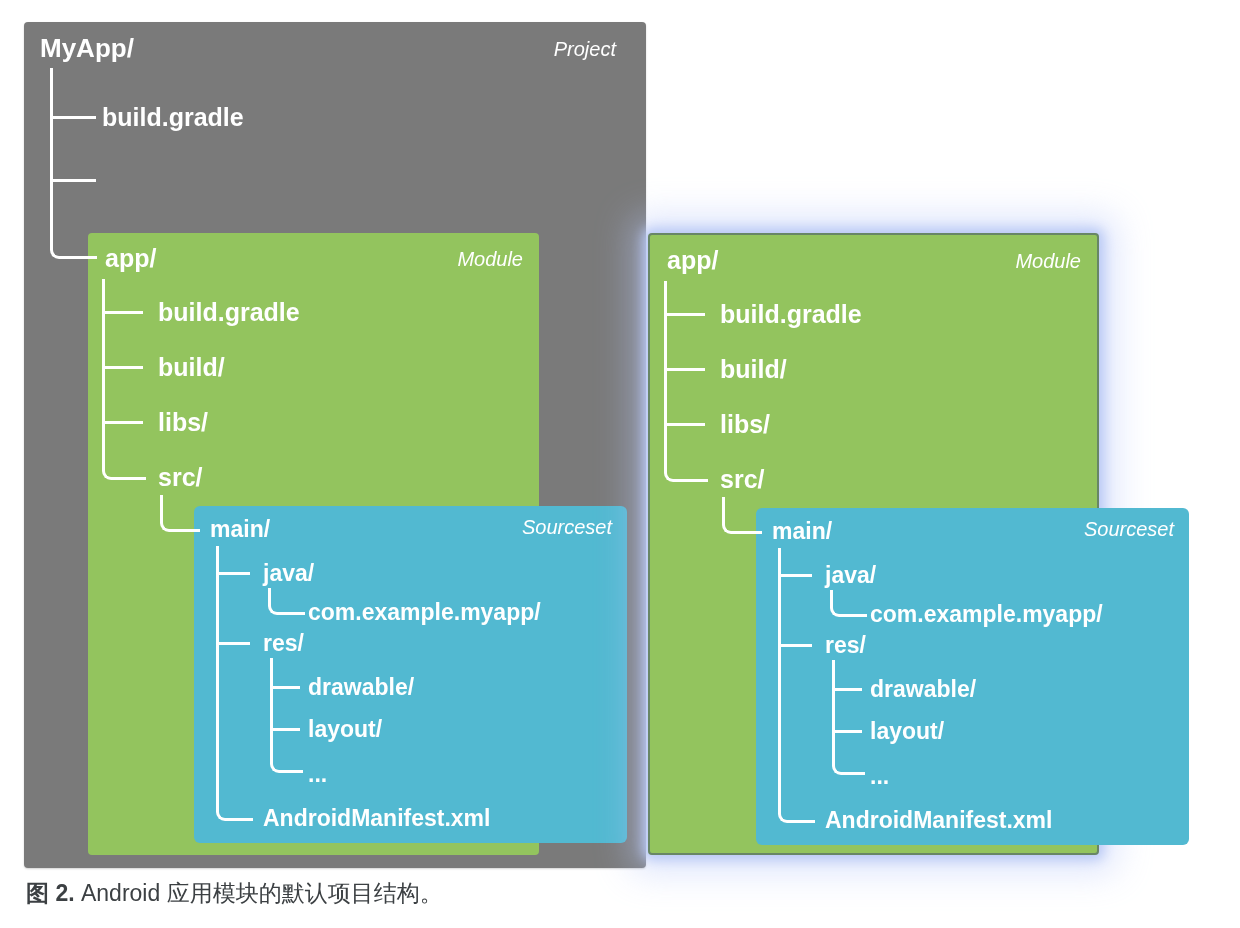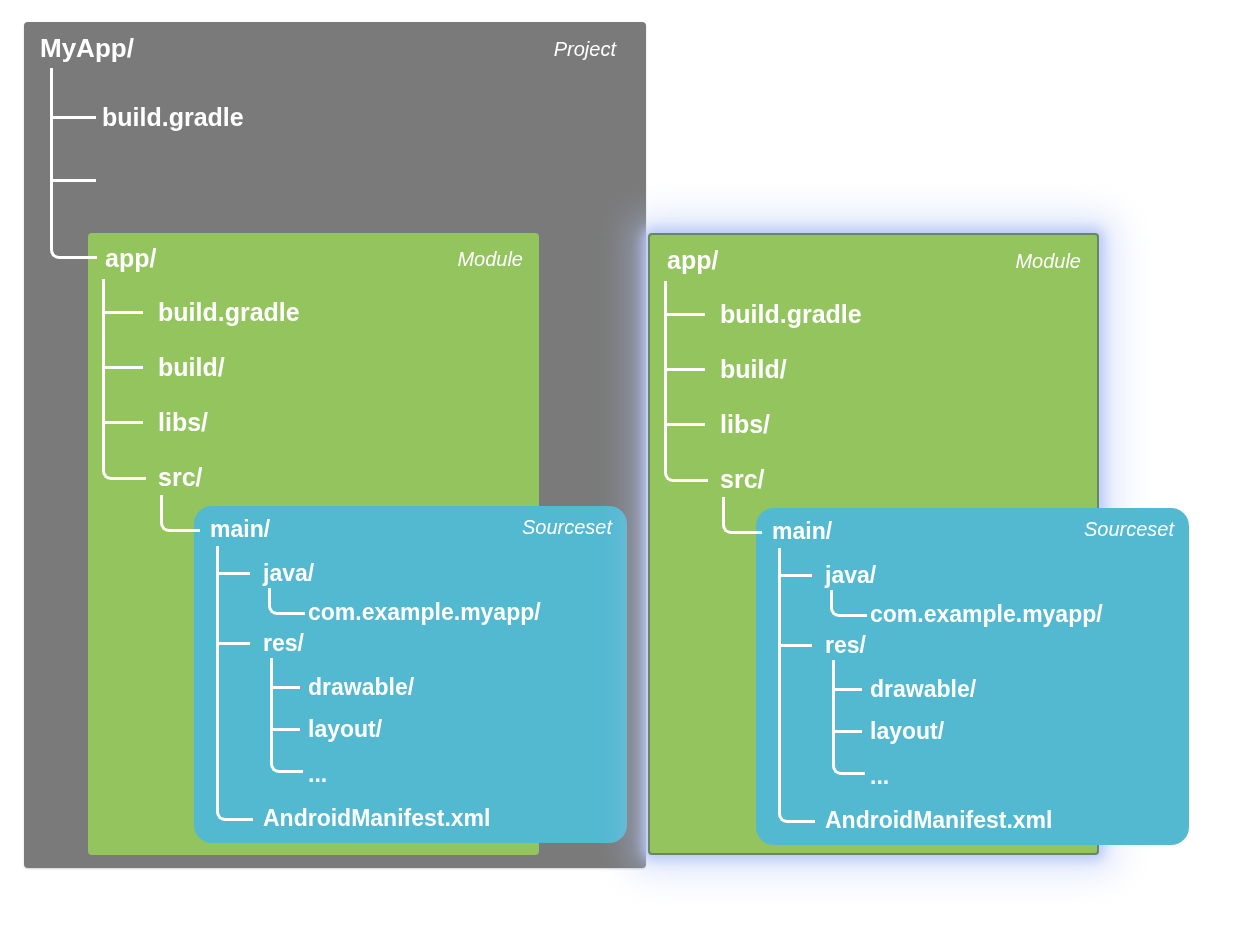--- a/index.html
+++ b/index.html
@@ -21,21 +21,21 @@
     z-index:1;
   }
   .module.left{left:88px;}
   .module.highlight{
     left:648px;
     border:2px solid var(--highlight_border);
     box-shadow:0 0 12px 5px var(--highlight_glow), 0 0 34px 18px rgba(185,200,248,0.45);
   }
   .sourceset{
     left:106px;top:273px;width:433px;height:337px;
-    background:var(--sourceset_bg);border-radius:18px;
+    background:var(--sourceset_bg);border-radius:6px;
     z-index:1;
   }
   .t{position:absolute;color:var(--text);white-space:nowrap;}
   .title-lg{font-size:26px;font-weight:700;line-height:36px;text-align:right;}
   .entry-lg{font-size:25px;font-weight:700;line-height:32px;}
   .entry-md{font-size:25px;font-weight:700;line-height:32px;}
   .entry-sm{font-size:23px;font-weight:700;line-height:32px;}
   .type-label{font-size:20px;font-style:italic;font-weight:400;line-height:26px;}
   
   .tl{position:absolute;z-index:2;}
@@ -150,13 +150,14 @@
       <div class="tl tick" style="left:76px;top:221.5px;width:30px;"></div>
       <span class="t entry-sm" style="left:114px;top:207px;">layout/</span>
       <div class="tl elbow" style="left:76px;top:250px;width:30px;height:14px;"></div>
       <span class="t entry-sm" style="left:114px;top:252px;">...</span>
 
       <div class="tl elbow" style="left:22px;top:298px;width:34px;height:14px;"></div>
       <span class="t entry-sm" style="left:69px;top:296px;">AndroidManifest.xml</span>
     </div>
   </div>
 
+  <div class="caption"><b>图 2.</b><span> Android 应用模块的默认项目结构。</span></div>
 </div>
 
 </body></html>

